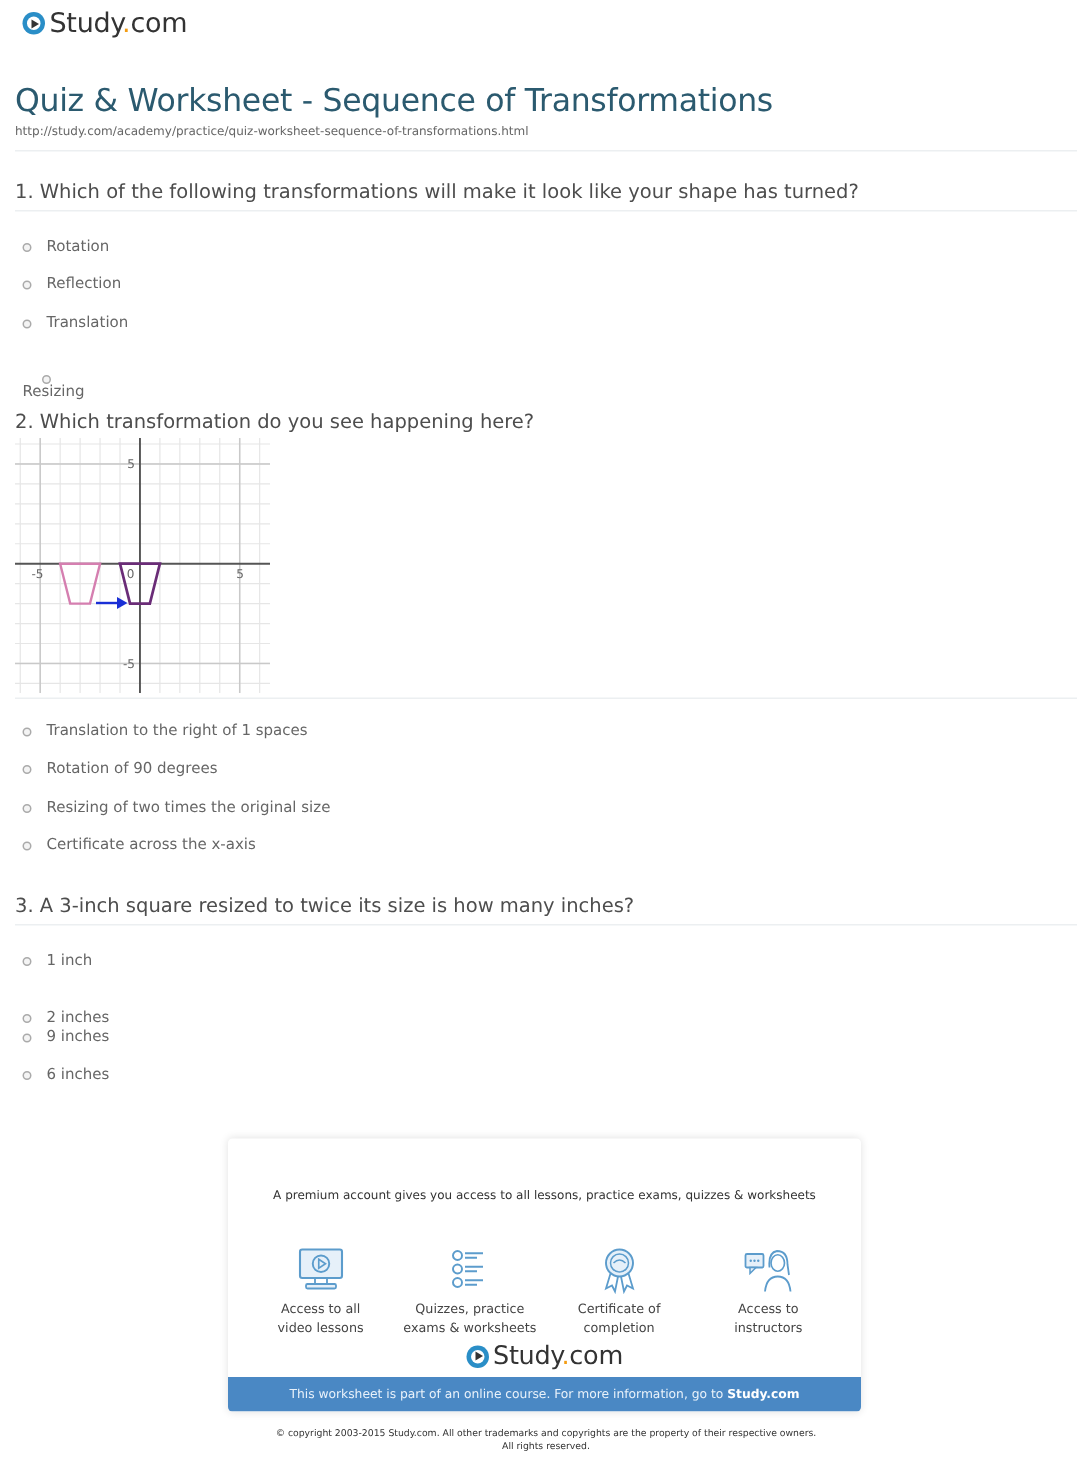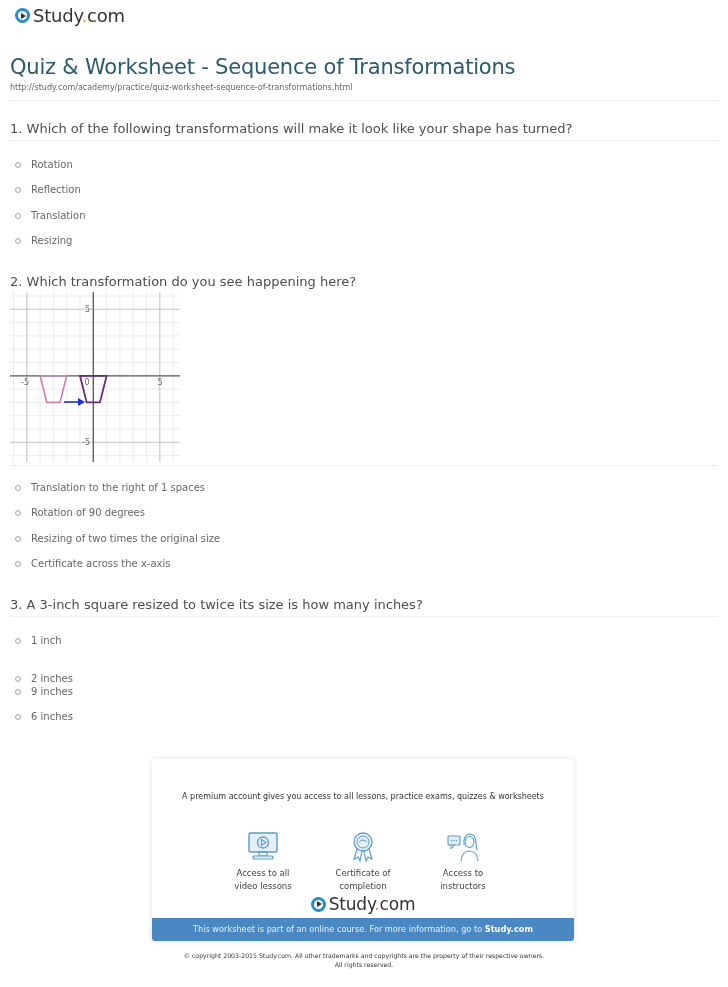--- a/index.html
+++ b/index.html
@@ -56,21 +56,21 @@
     <span>Rotation</span>
   </label>
 <label class="option" style="top:184px;justify-content:center;">
     <span class="radio"></span>
     <span>Reflection</span>
   </label>
 <label class="option" style="top:210px;">
     <span class="radio"></span>
     <span>Translation</span>
   </label>
-<label class="option" style="top:235px;">
+<label class="option" style="top:250px;flex-direction:column;">
     <span class="radio"></span>
     <span>Resizing</span>
   </label>
 
 <div class="question" style="top:274px;">2. Which transformation do you see happening here?</div>
 
 <div class="graph">
   <svg width="170" height="170" viewBox="0 0 170 170">
     <g stroke="#e6e6e6" stroke-width="0.8">
       <line x1="3.5" y1="0" x2="3.5" y2="170"></line>
@@ -166,20 +166,41 @@
         <rect x="13" y="21" width="8" height="4" fill="none" stroke="#5c9ccc" stroke-width="1.2"></rect>
         <rect x="7" y="25" width="20" height="3" rx="1" fill="#e6f0f9" stroke="#5c9ccc" stroke-width="1.2"></rect>
       </svg>
       <div class="feature-label">
           <div>Access to all</div>
           <div>video lessons</div>
         </div>
     </div>
     <div class="feature">
       <svg width="34" height="32" viewBox="0 0 34 32">
+        <g fill="none" stroke="#5c9ccc" stroke-width="1.3">
+          <circle cx="9" cy="6" r="3"></circle>
+            <circle cx="9" cy="15" r="3"></circle>
+            <circle cx="9" cy="24" r="3"></circle>
+        </g>
+        <g stroke="#5c9ccc" stroke-width="1.4">
+          <line x1="14" y1="4.5" x2="26" y2="4.5"></line>
+            <line x1="14" y1="7.5" x2="22" y2="7.5"></line>
+          <line x1="14" y1="13.5" x2="26" y2="13.5"></line>
+            <line x1="14" y1="16.5" x2="22" y2="16.5"></line>
+          <line x1="14" y1="22.5" x2="26" y2="22.5"></line>
+            <line x1="14" y1="25.5" x2="22" y2="25.5"></line>
+        </g>
+      </svg>
+      <div class="feature-label">
+          <div>Quizzes, practice</div>
+          <div>exams &amp; worksheets</div>
+        </div>
+    </div>
+    <div class="feature">
+      <svg width="34" height="32" viewBox="0 0 34 32">
         <circle cx="17" cy="11" r="9" fill="#e6f0f9" stroke="#5c9ccc" stroke-width="1.3"></circle>
         <circle cx="17" cy="11" r="6" fill="none" stroke="#5c9ccc" stroke-width="1"></circle>
         <path d="M13 11 Q17 7 21 11" fill="none" stroke="#5c9ccc" stroke-width="1"></path>
         <polyline points="11,18 8,28 12,26 14,30 16,20" fill="none" stroke="#5c9ccc" stroke-width="1.2"></polyline>
         <polyline points="23,18 26,28 22,26 20,30 18,20" fill="none" stroke="#5c9ccc" stroke-width="1.2"></polyline>
       </svg>
       <div class="feature-label">
           <div>Certificate of</div>
           <div>completion</div>
         </div>

